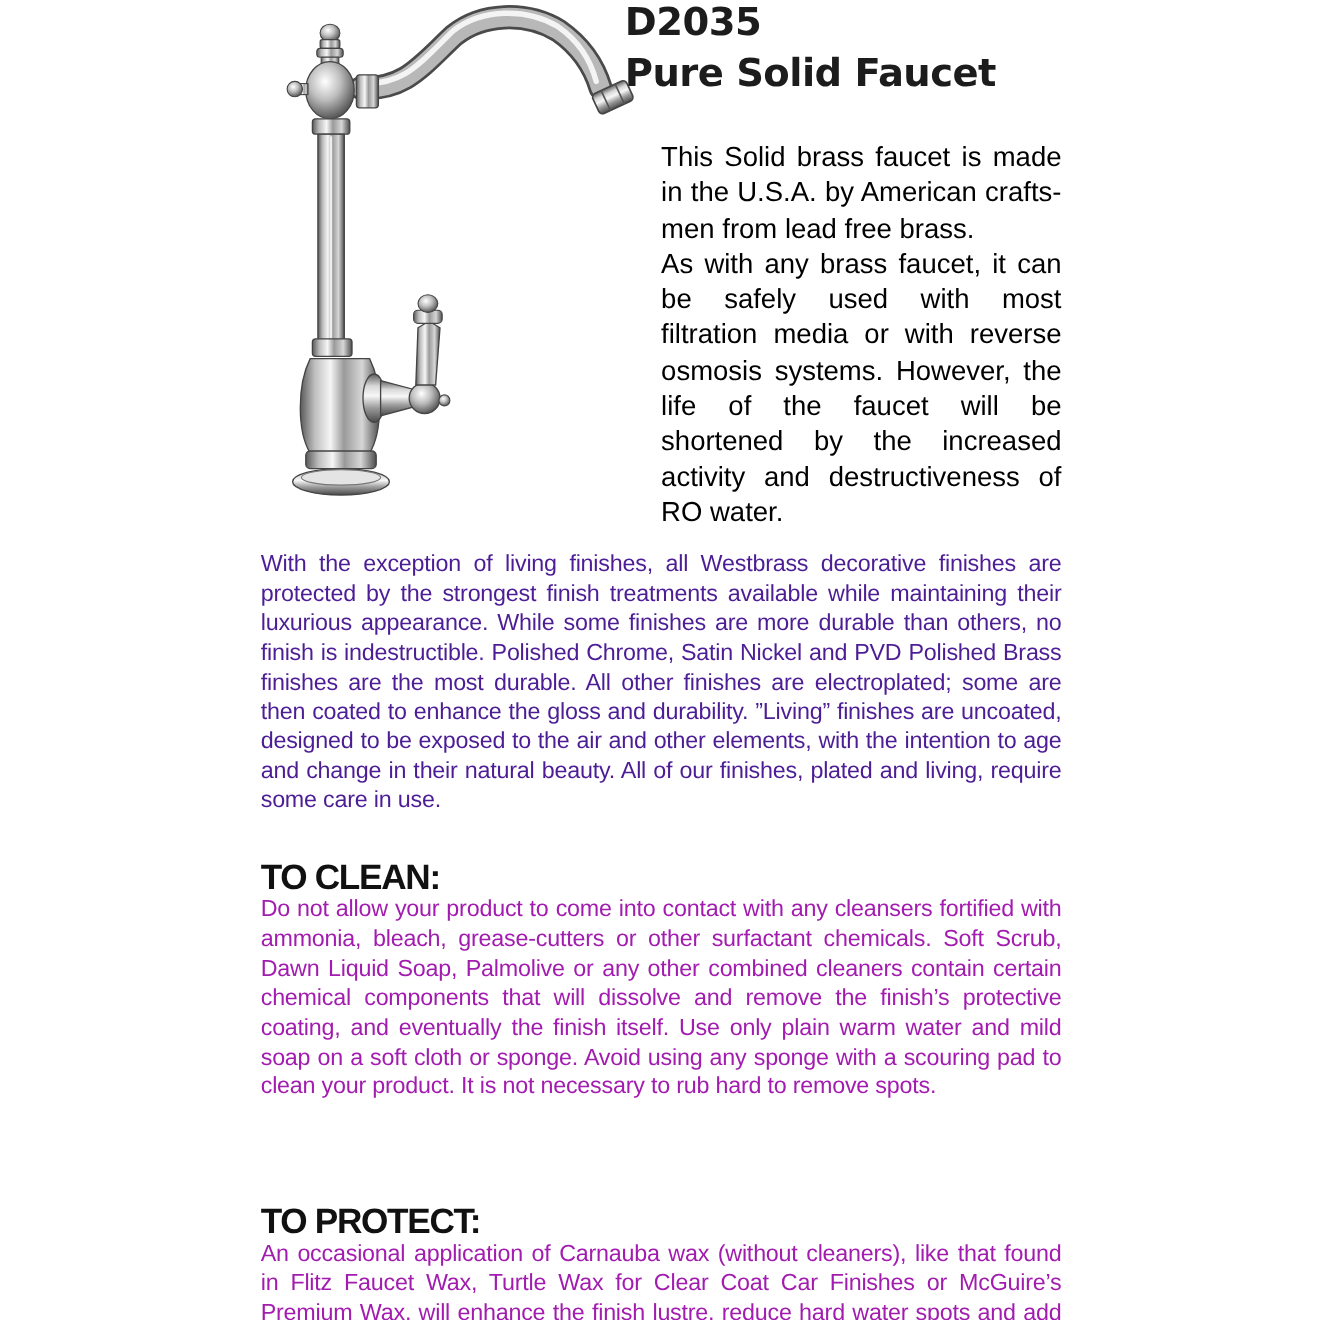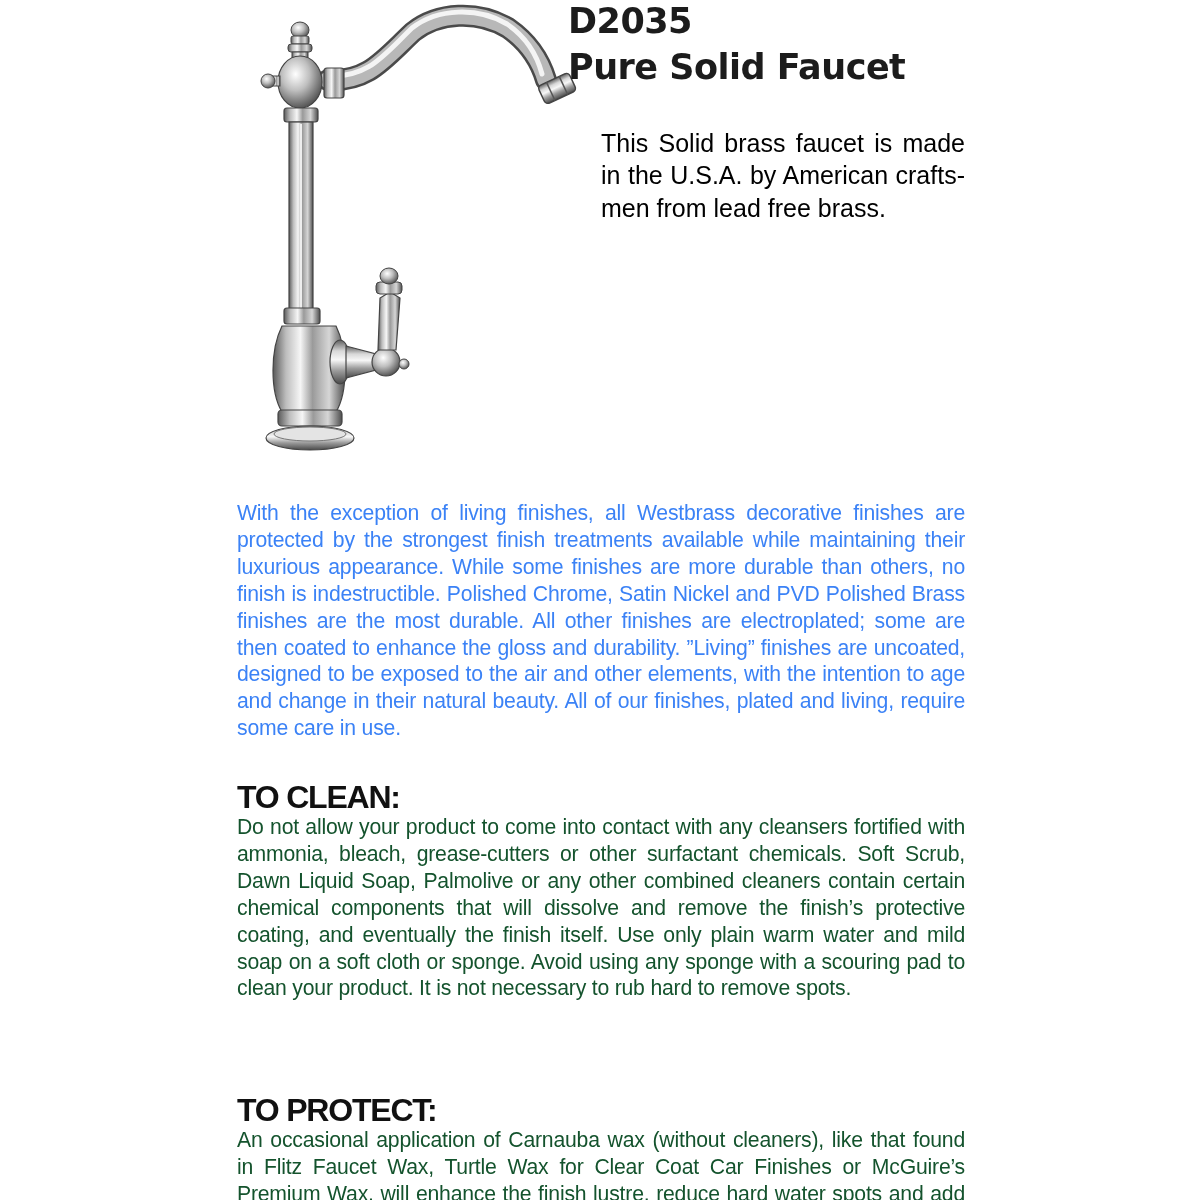--- a/index.html
+++ b/index.html
@@ -65,21 +65,21 @@
       left: 237px;
       top: 500px;
       width: 728px;
       font-family: "Liberation Sans", sans-serif;
       font-size: 21.2px;
       line-height: 26.9px;
       text-align: justify;
       text-align-last: left;
       letter-spacing: -0.2px;
       margin: 0;
-      color: #3b82f6;
+      color: #4c1d95;
     }
     .section {
       position: absolute;
       left: 237px;
       width: 728px;
     }
     .section-clean { top: 780px; }
     .section-protect { top: 1093px; }
     .section-heading {
       font-family: "Liberation Sans", sans-serif;
@@ -91,21 +91,21 @@
       color: #111111;
     }
     .section-body {
       font-family: "Liberation Sans", sans-serif;
       font-size: 21.2px;
       line-height: 26.9px;
       text-align: justify;
       text-align-last: left;
       letter-spacing: -0.2px;
       margin: 0;
-      color: #14532d;
+      color: #a21caf;
     }
   </style>
 </head>
 <body>
 
 <div class="faucet-figure">
   <svg viewBox="0 0 350 460" aria-hidden="true">
     <defs>
       <linearGradient id="chromeV" x1="0" x2="1" y1="0" y2="0">
         <stop offset="0" stop-color="#5a5a5a"></stop>
@@ -189,20 +189,21 @@
   </svg>
 </div>
 
 <div class="title-block">
   <h1 class="product-code">D2035</h1>
   <h2 class="product-name">Pure Solid Faucet</h2>
 </div>
 
 <div class="intro">
   <p>This Solid brass faucet is made in the U.S.A. by American crafts­men from lead free brass.</p>
+  <p>As with any brass faucet, it can be safely used with most filtration media or with reverse osmosis systems. However, the life of the faucet will be shortened by the in­creased activity and destructive­ness of RO water.</p>
 </div>
 
 <p class="finish-text">With the exception of living finishes, all Westbrass decorative finishes are protected by the strongest finish treatments available while maintain­ing their luxurious appearance. While some finishes are more durable than others, no finish is indestructible. Polished Chrome, Satin Nickel and PVD Polished Brass finishes are the most durable. All other finishes are electroplated; some are then coated to enhance the gloss and durability. ”Living” finishes are uncoated, designed to be exposed to the air and other elements, with the intention to age and change in their natural beauty. All of our finishes, plated and living, require some care in use.</p>
 
 <div class="section section-clean">
   <h3 class="section-heading">TO CLEAN:</h3>
   <p class="section-body">Do not allow your product to come into contact with any cleansers forti­fied with ammonia, bleach, grease-cutters or other surfactant chemicals. Soft Scrub, Dawn Liquid Soap, Palmolive or any other combined cleaners contain certain chemical components that will dissolve and remove the finish’s protective coating, and eventually the finish itself. Use only plain warm water and mild soap on a soft cloth or sponge. Avoid using any sponge with a scouring pad to clean your product. It is not necessary to rub hard to remove spots.</p>
 </div>
 
 <div class="section section-protect">

